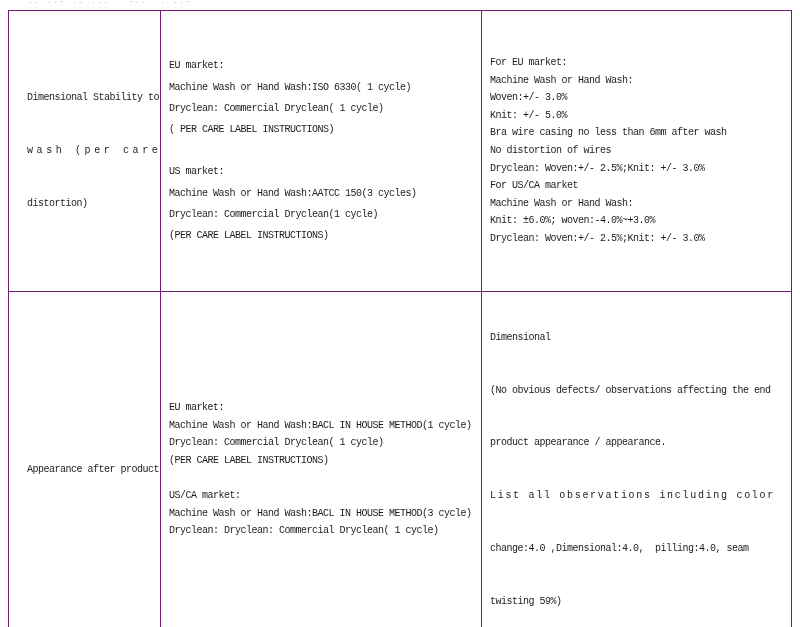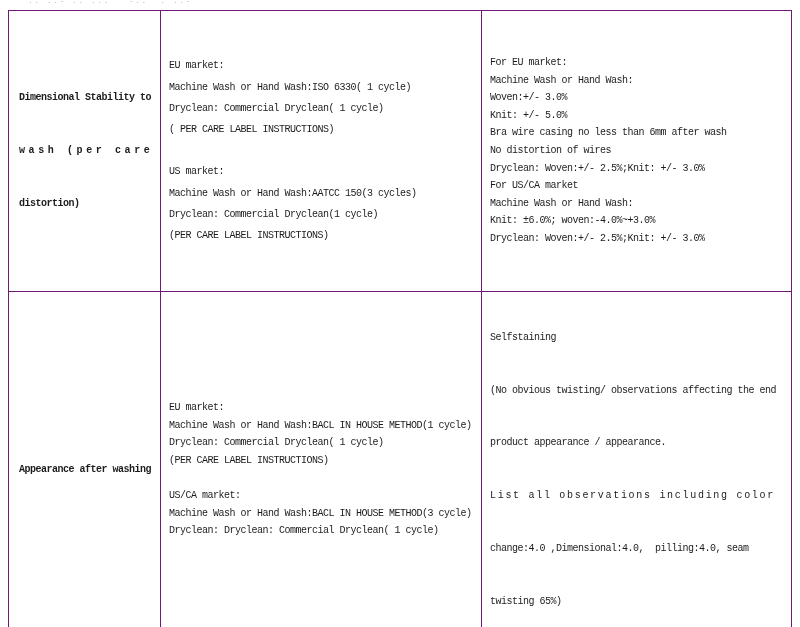--- a/index.html
+++ b/index.html
@@ -22,21 +22,21 @@
   td {
     border:1px solid #701a75;
     vertical-align:middle;
     padding:2px 8px;
     font-size:10px;
     letter-spacing:-0.5px;
     line-height:17.6px;
     white-space:pre;
     overflow:hidden;
   }
-  td.item { padding-left:10px; padding-right:4px;font-weight:bold; }
+  td.item { padding-left:18px; padding-right:4px; }
   tr.r0 { height:195px; }
   tr.r1 { height:136px; }
   tr.r0 td.method { line-height:21.2px; }
   .spread-lg { letter-spacing:3.6px; }
   .spread-sm { letter-spacing:1.7px; }
 </style>
 </head>
 <body>
 
 <div class="top-fragment">.. ..- .. ...   -..  . ..-</div>
@@ -76,36 +76,36 @@
 Dryclean: Woven:+/- 2.5%;Knit: +/- 3.0%
 For US/CA market
 Machine Wash or Hand Wash:
 Knit: ±6.0%; woven:-4.0%~+3.0%
 Dryclean: Woven:+/- 2.5%;Knit: +/- 3.0%</div>
       </td>
     </tr>
 
     <tr class="r1">
       <td class="item">
-        <div>Appearance after washing</div>
+        <div>Appearance after product</div>
       </td>
       <td class="method">
         <div>EU market:
 Machine Wash or Hand Wash:BACL IN HOUSE METHOD(1 cycle)
 Dryclean: Commercial Dryclean( 1 cycle)
 (PER CARE LABEL INSTRUCTIONS)
 
 US/CA market:
 Machine Wash or Hand Wash:BACL IN HOUSE METHOD(3 cycle)
 Dryclean: Dryclean: Commercial Dryclean( 1 cycle)</div>
       </td>
       <td class="req">
-        <div>Selfstaining</div>
-        <div>(No obvious twisting/ observations affecting the end</div>
+        <div>Dimensional</div>
+        <div>(No obvious defects/ observations affecting the end</div>
         <div>product appearance / appearance.</div>
         <div class="spread-sm">List all observations including color</div>
         <div>change:4.0 ,Dimensional:4.0,  pilling:4.0, seam</div>
-        <div>twisting 65%)</div>
+        <div>twisting 59%)</div>
       </td>
     </tr>
 
   </tbody>
 </table>
 
 </body></html>

